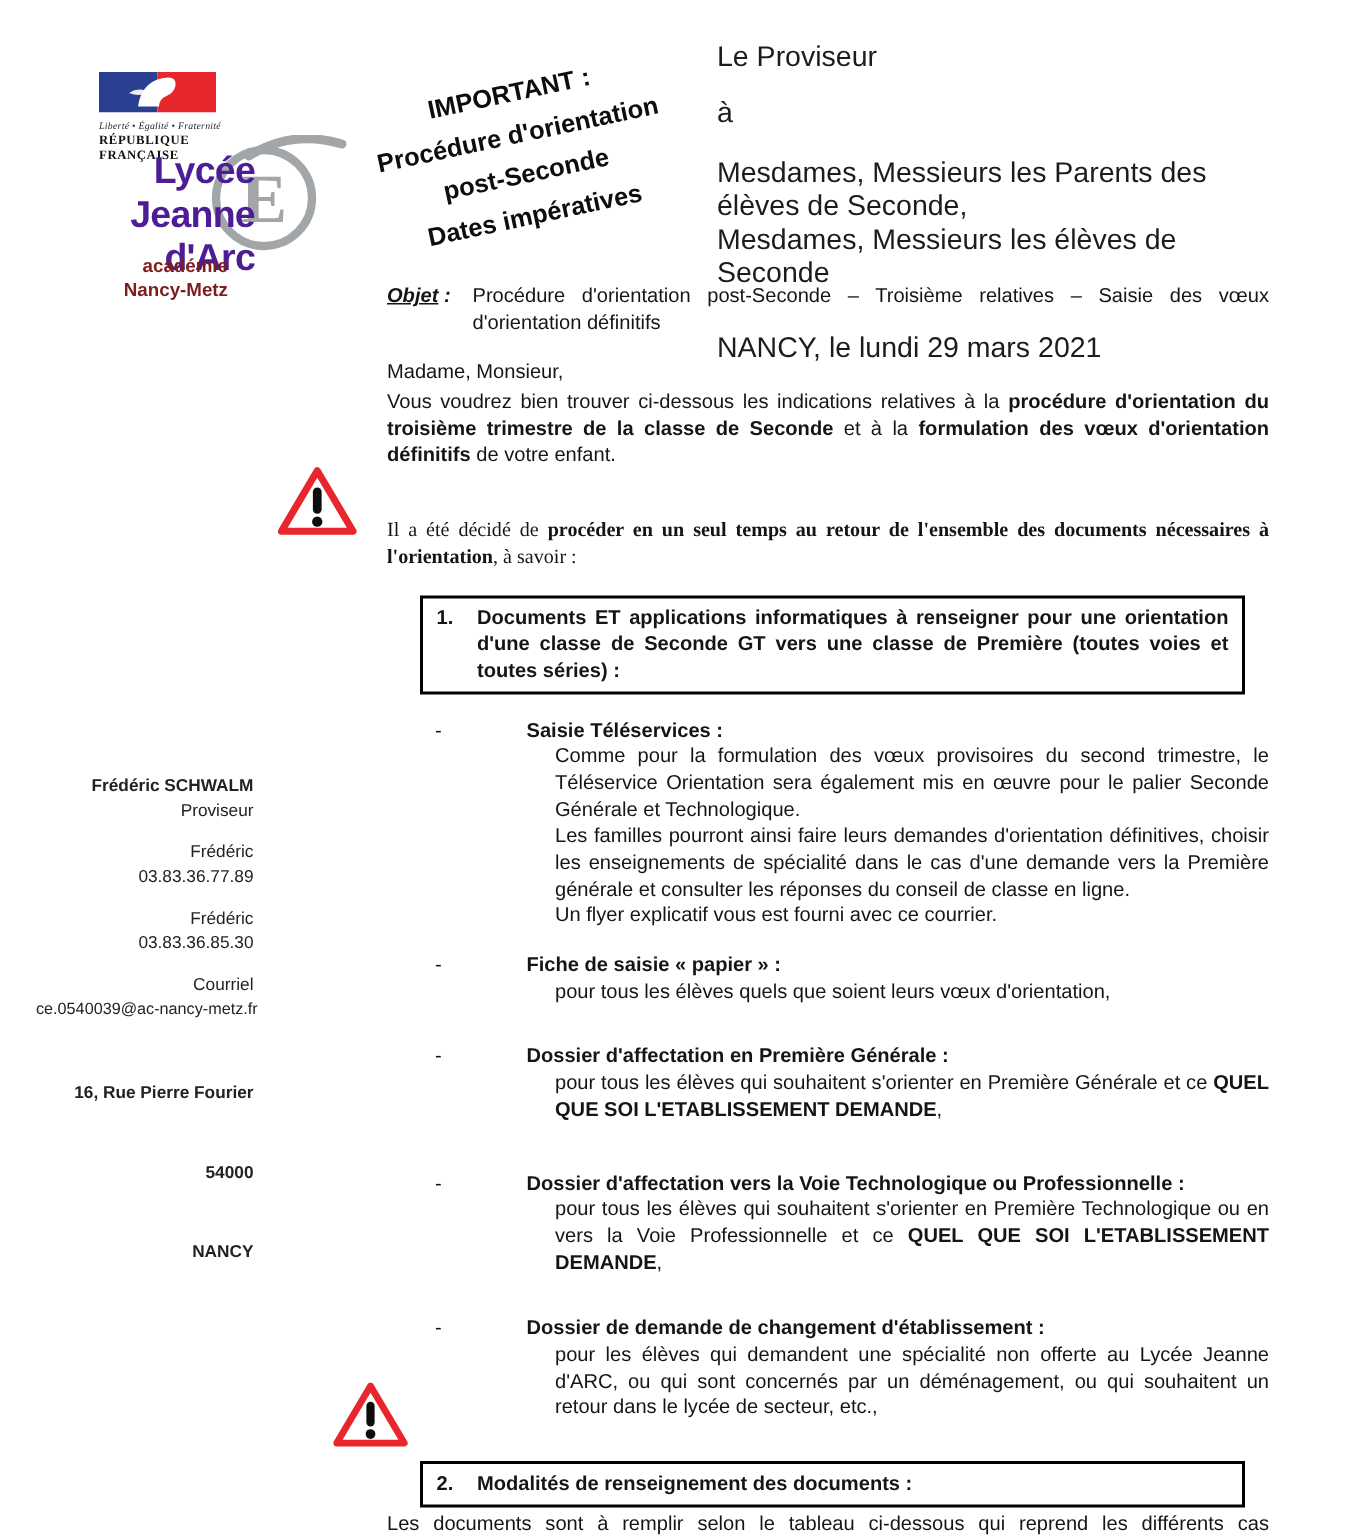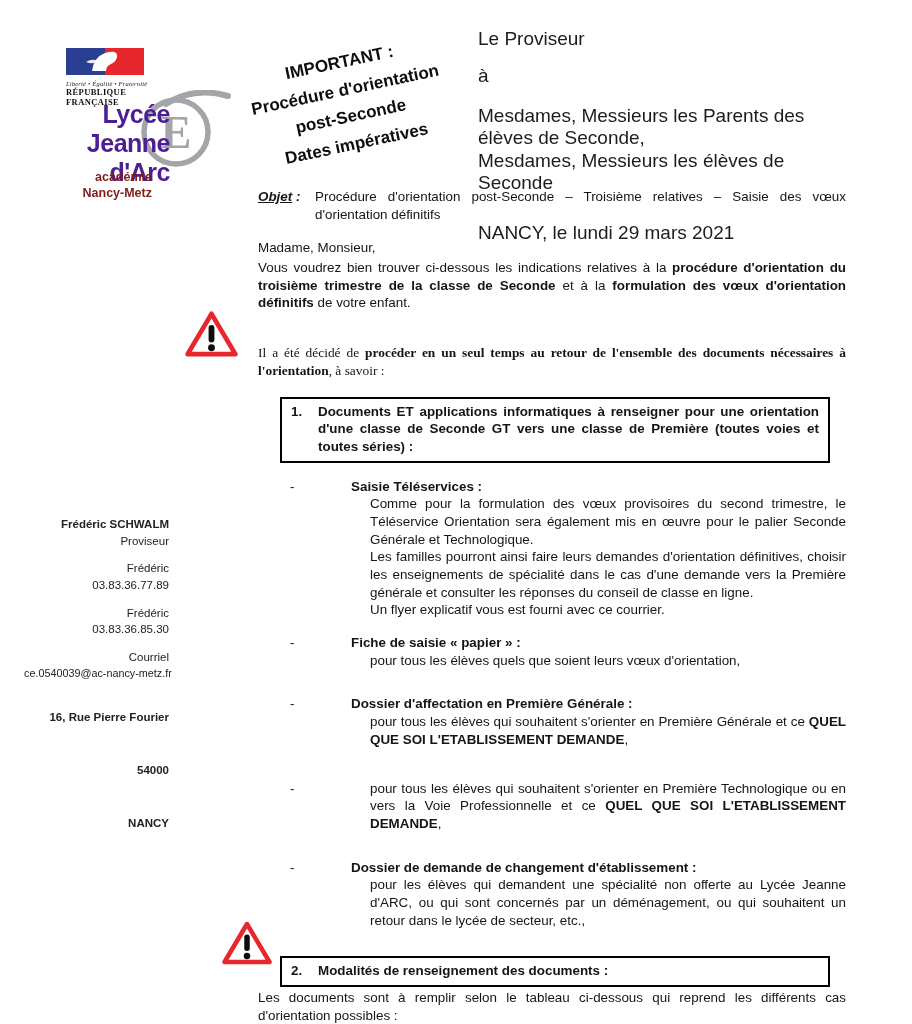--- a/index.html
+++ b/index.html
@@ -24,21 +24,21 @@
   
   .hdr{position:absolute;left:478px;top:28px;width:350px;font-size:19px;line-height:1.18;}
   .hdr .sender{margin-bottom:15px;}
   .hdr .to{margin-bottom:17px;}
   .hdr .rec{line-height:1.18;}
   .hdr .place-date{margin-top:28px;}
   
   .sidebar{position:absolute;left:24px;top:480px;width:145px;text-align:right;font-size:11.5px;line-height:1.45;color:#222;}
   .sidebar .bold{font-weight:bold;margin-top:36px;}
   .sidebar .gap{margin-top:11px;}
-  .sidebar .biggap{margin-top:28px;}
+  .sidebar .biggap{margin-top:40px;}
   .sidebar .email{font-size:10.8px;white-space:nowrap;}
   
   .warn-tri{position:absolute;}
   
   .main{position:absolute;left:258px;top:188px;width:588px;font-size:13.4px;line-height:1.32;color:#151515;}
   .objet{display:flex;}
   .objet-label{font-weight:bold;white-space:nowrap;width:57px;flex:0 0 57px;font-style:italic;}
   .objet-label u{text-decoration:underline;}
   .objet-text{text-align:justify;flex:1;}
   .salutation{margin-top:16px;}
@@ -172,20 +172,21 @@
       <div class="dash">-</div>
       <div class="content">
         <div class="title">Dossier d'affectation en Première Générale :</div>
         <div class="ibody"><span>pour tous les élèves qui souhaitent s'orienter en Première Générale et ce </span><span class="b">QUEL QUE SOI L'ETABLISSEMENT DEMANDE</span><span>,</span></div>
       </div>
     </div>
 
     <div class="item mt30">
       <div class="dash">-</div>
       <div class="content">
+        <div class="title">Dossier d'affectation vers la Voie Technologique ou Professionnelle :</div>
         <div class="ibody"><span>pour tous les élèves qui souhaitent s'orienter en Première Technologique ou en vers la Voie Professionnelle et ce </span><span class="b">QUEL QUE SOI L'ETABLISSEMENT DEMANDE</span><span>,</span></div>
       </div>
     </div>
 
     <div class="item mt26">
       <div class="dash">-</div>
       <div class="content">
         <div class="title">Dossier de demande de changement d'établissement :</div>
         <div class="ibody">pour les élèves qui demandent une spécialité non offerte au Lycée Jeanne d'ARC, ou qui sont concernés par un déménagement, ou qui souhaitent un retour dans le lycée de secteur, etc.,</div>
       </div>

